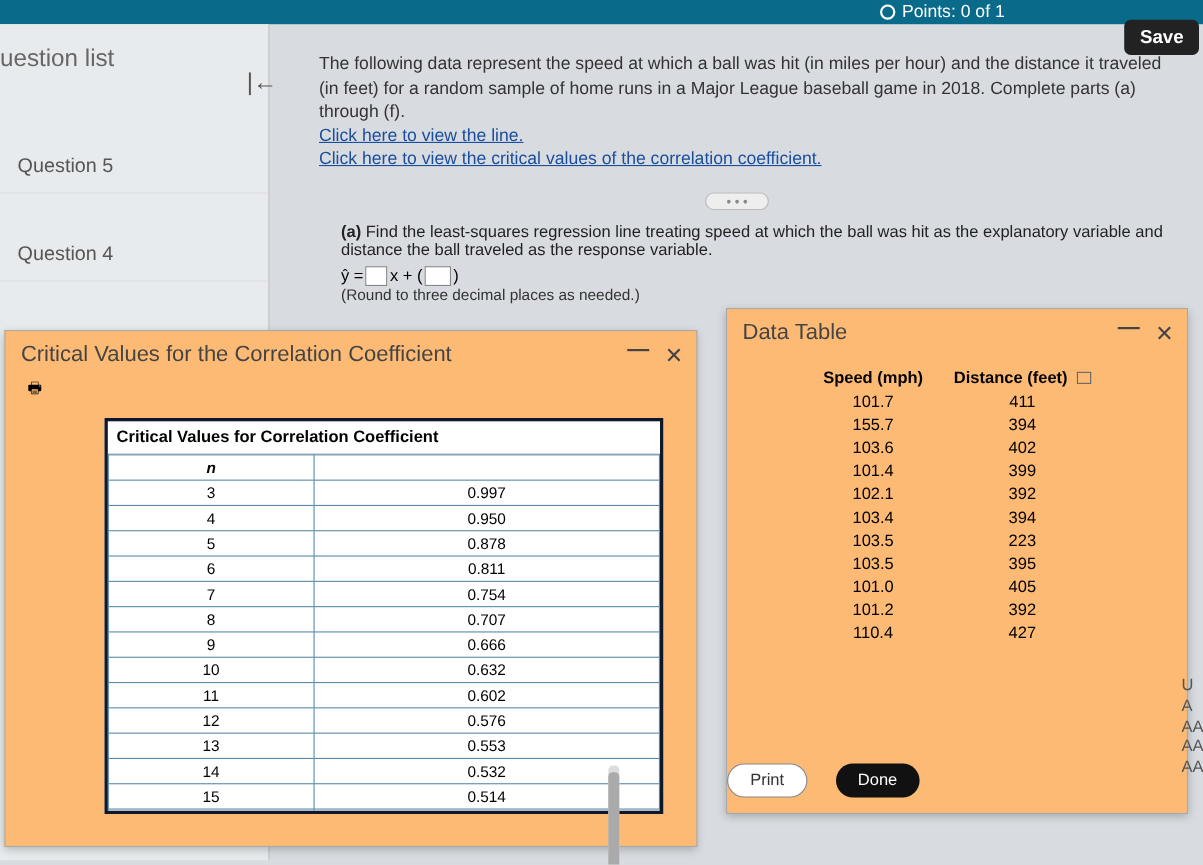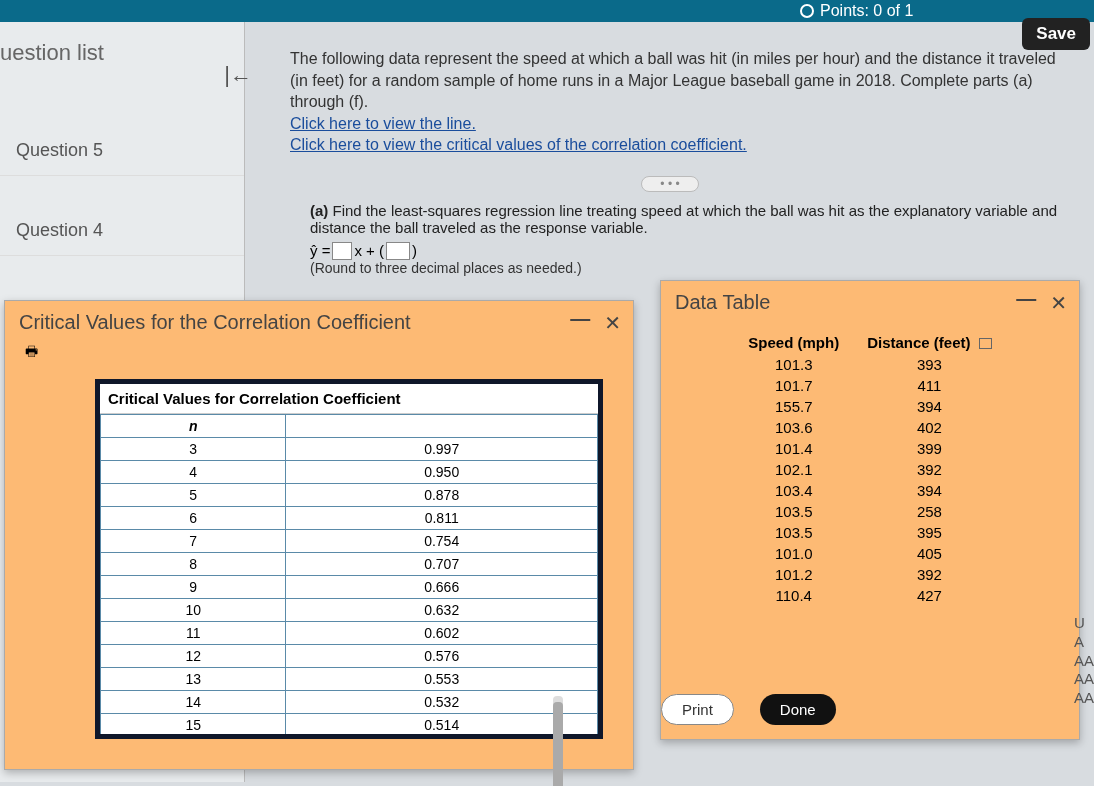--- a/index.html
+++ b/index.html
@@ -32,21 +32,21 @@
 .panel { position: absolute; background: #fdba74; border: 1px solid #aaa; box-shadow: 0 3px 8px rgba(0,0,0,.25); }
 .panel-header { display: flex; justify-content: space-between; align-items: flex-start; padding: 10px 12px 6px 14px; }
 .panel-title { font-size: 20px; color: #444; }
 .panel-ctrls { display: flex; gap: 14px; font-size: 20px; color: #444; }
 .minus { font-weight: bold; line-height: 14px; }
 .close-x { font-weight: normal; }
 
 
 #crit-panel { left: 4px; top: 300px; width: 630px; height: 470px; }
 .crit-print { font-size: 14px; padding-left: 20px; }
-.crit-table-wrap { margin: 14px 30px 0 90px; background: #fff; border: 5px solid #0f172a; max-height: 360px; overflow: hidden; position: relative; }
+.crit-table-wrap { margin: 14px 30px 0 90px; background: #fff; border: 3px solid #0f172a; max-height: 360px; overflow: hidden; position: relative; }
 .crit-caption { font-weight: bold; font-size: 15px; padding: 6px 8px; border-bottom: 1px solid #ccc; }
 .crit-table { width: 100%; border-collapse: collapse; font-size: 14px; }
 .crit-table th, .crit-table td { border: 1px solid #5a8aa8; padding: 3px 6px; text-align: center; }
 .crit-table th { font-style: italic; }
 .crit-scroll { position: absolute; right: 70px; top: 395px; width: 10px; height: 330px; background: #ddd; border-radius: 4px; }
 .crit-scroll-thumb { width: 10px; height: 110px; background: #aaa; border-radius: 4px; margin-top: 6px; }
 
 
 #data-panel { left: 660px; top: 280px; width: 420px; height: 460px; }
 .data-table { margin: 10px auto 0 auto; border-collapse: collapse; font-size: 15px; }
@@ -198,24 +198,20 @@
         <tr>
       <th>Speed (mph)</th>
       <th>
         <span>Distance (feet)</span>
         <span class="fs-icon"></span>
       </th>
     </tr>
       </thead>
     <tbody id="data-body">
         <tr>
-          <td>101.3</td>
-          <td>393</td>
-        </tr>
-        <tr>
           <td>101.7</td>
           <td>411</td>
         </tr>
         <tr>
           <td>155.7</td>
           <td>394</td>
         </tr>
         <tr>
           <td>103.6</td>
           <td>402</td>
@@ -227,21 +223,21 @@
         <tr>
           <td>102.1</td>
           <td>392</td>
         </tr>
         <tr>
           <td>103.4</td>
           <td>394</td>
         </tr>
         <tr>
           <td>103.5</td>
-          <td>258</td>
+          <td>223</td>
         </tr>
         <tr>
           <td>103.5</td>
           <td>395</td>
         </tr>
         <tr>
           <td>101.0</td>
           <td>405</td>
         </tr>
         <tr>

